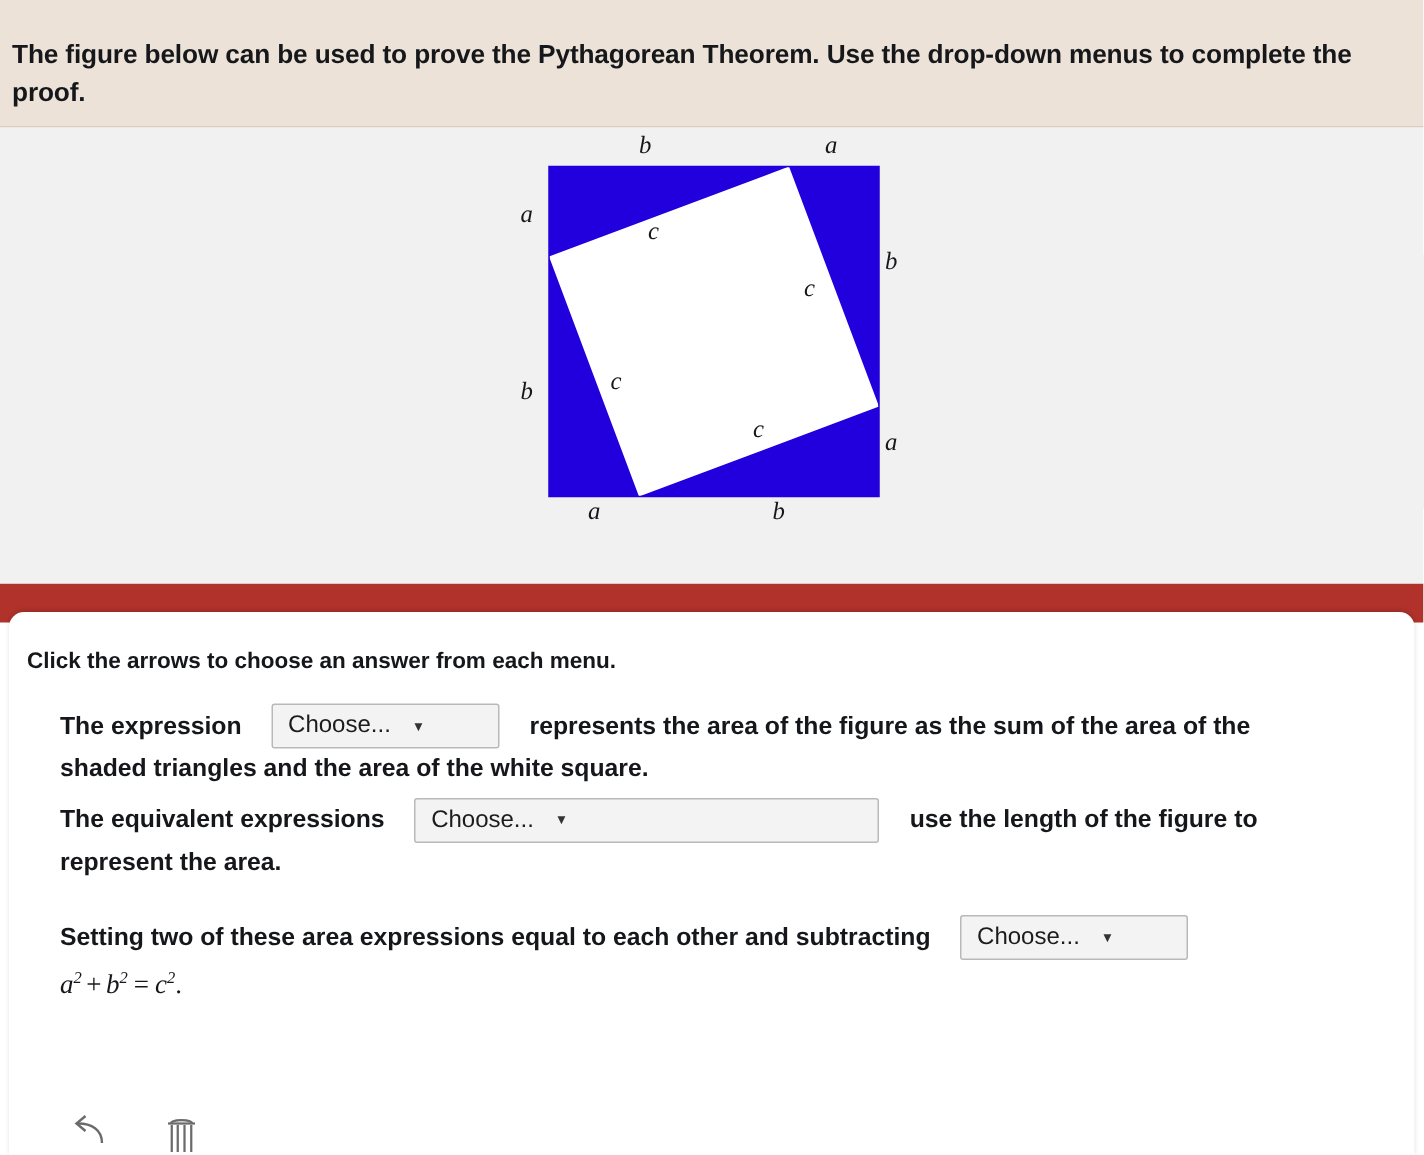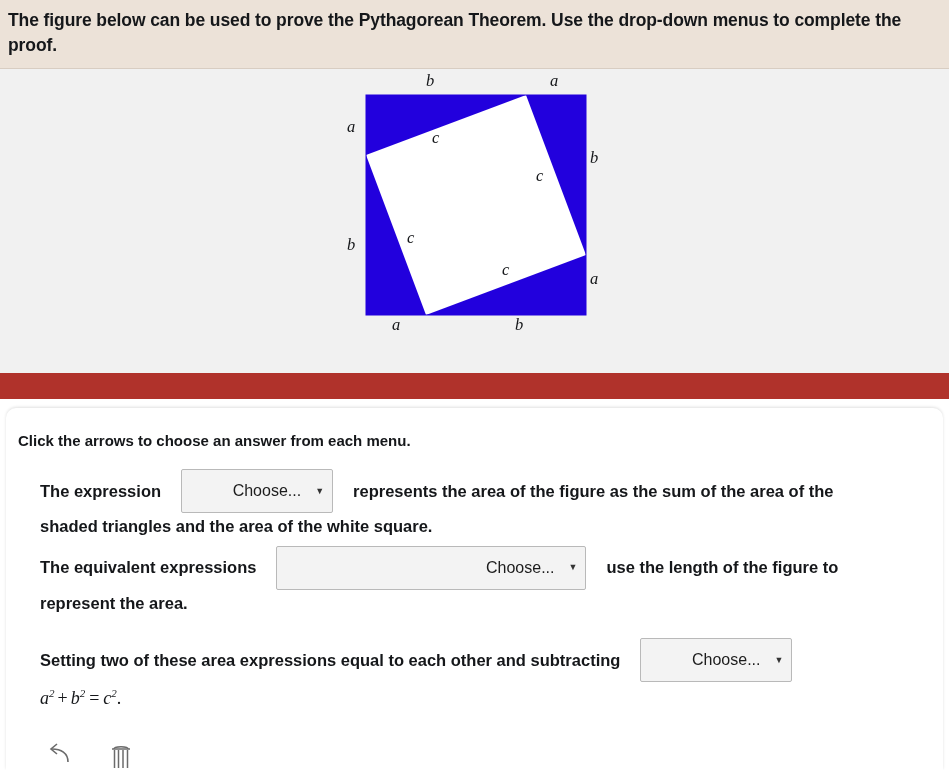--- a/index.html
+++ b/index.html
@@ -16,21 +16,21 @@
   #app {
     position: relative;
     width: 949px;
     height: 770px;
     overflow: hidden;
   }
 
   
   .prompt-bar {
     background: #ece2d8;
-    padding: 8px 4px 10px 4px;
+    padding: 24px 4px 10px 4px;
     border-bottom: 1px solid #d8cdc2;
   }
   .prompt-text {
     font-size: 17.5px;
     font-weight: bold;
     color: #15171a;
     line-height: 1.42;
     padding: 0 4px;
     letter-spacing: -0.1px;
   }
@@ -97,25 +97,25 @@
     align-items: center;
     flex-wrap: wrap;
     gap: 12px;
   }
   .txt { white-space: pre; }
 
   
   .dropdown {
     display: inline-flex;
     align-items: center;
-    justify-content: flex-end;
+    justify-content: flex-start;
     background: #f3f3f3;
     border: 1px solid #b9b9b9;
     border-radius: 2px;
-    height: 44px;
+    height: 30px;
     font-size: 16px;
     font-weight: normal;
     color: #1c1c1c;
     padding: 0 8px 0 10px;
     box-sizing: border-box;
     cursor: pointer;
     vertical-align: middle;
     margin: 0 8px;
     font-family: "Liberation Sans", sans-serif;
   }

